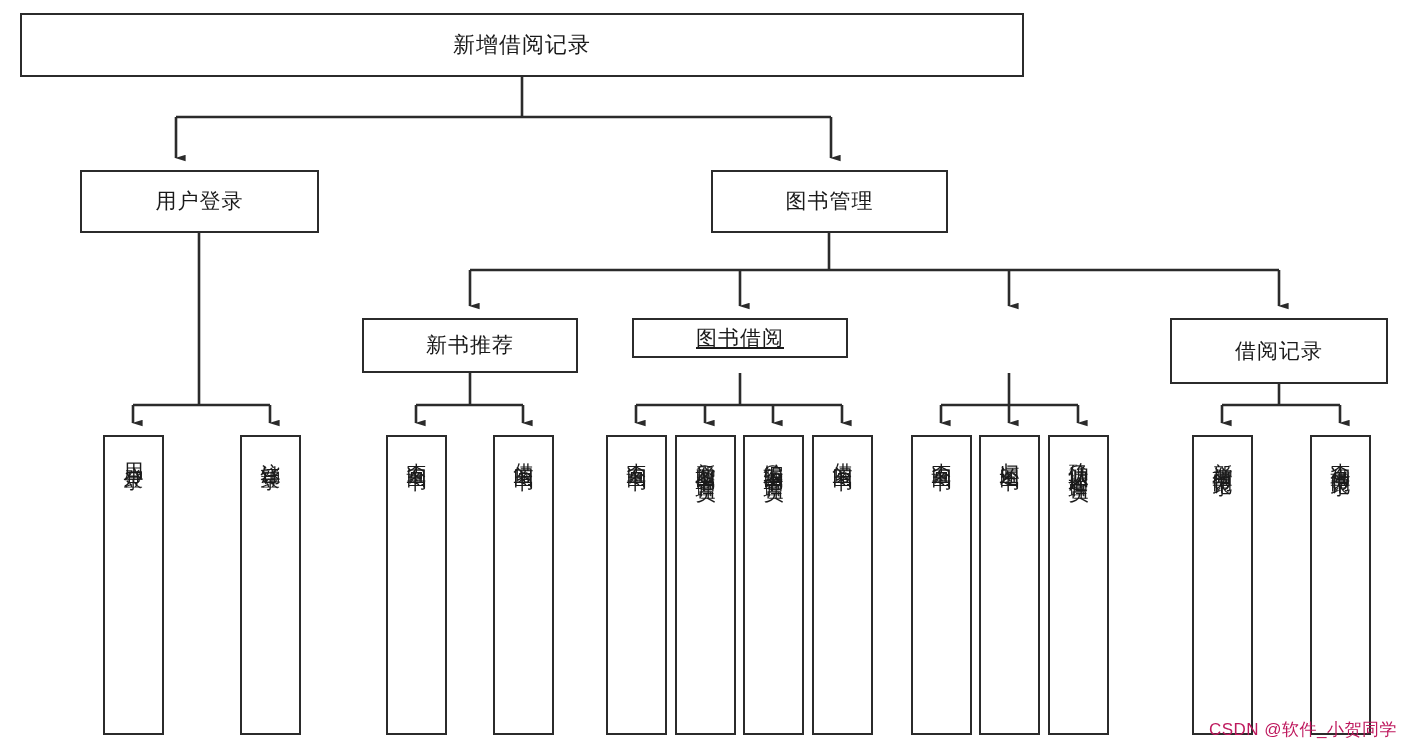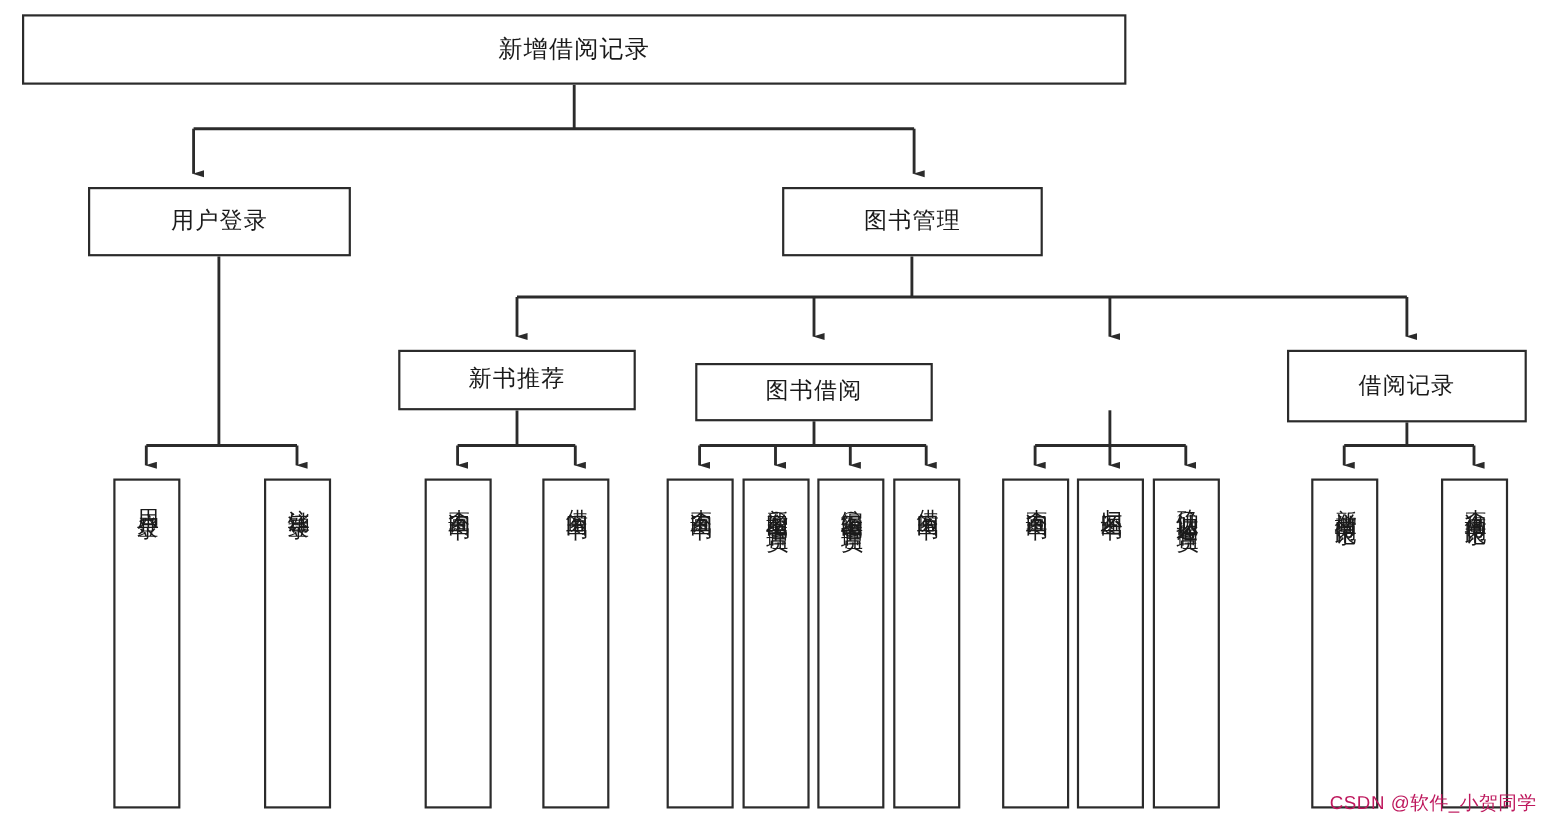--- a/index.html
+++ b/index.html
@@ -132,21 +132,21 @@
   <div class="node" style="left:80px; top:170px; width:239px; height:63px;">
     <span class="node-label">用户登录</span>
   </div>
   <div class="node" style="left:362px; top:318px; width:216px; height:55px;">
     <span class="node-label">新书推荐</span>
   </div>
 
   <div class="node" style="left:711px; top:170px; width:237px; height:63px;">
     <span class="node-label">图书管理</span>
   </div>
-  <div class="node" style="left:632px; top:330px; width:216px; height:53px;">
+  <div class="node" style="left:632px; top:318px; width:216px; height:40px;text-decoration:underline;">
     <span class="node-label">图书借阅</span>
   </div>
   <div class="node" style="left:1170px; top:318px; width:218px; height:66px;text-align:center;">
     <span class="node-label">借阅记录</span>
   </div>
 
   <div class="node leaf" style="left:103px; top:435px; width:61px; height:300px;">
     <span class="node-label">用户登录</span>
   </div>
   <div class="node leaf" style="left:240px; top:435px; width:61px; height:300px;">

